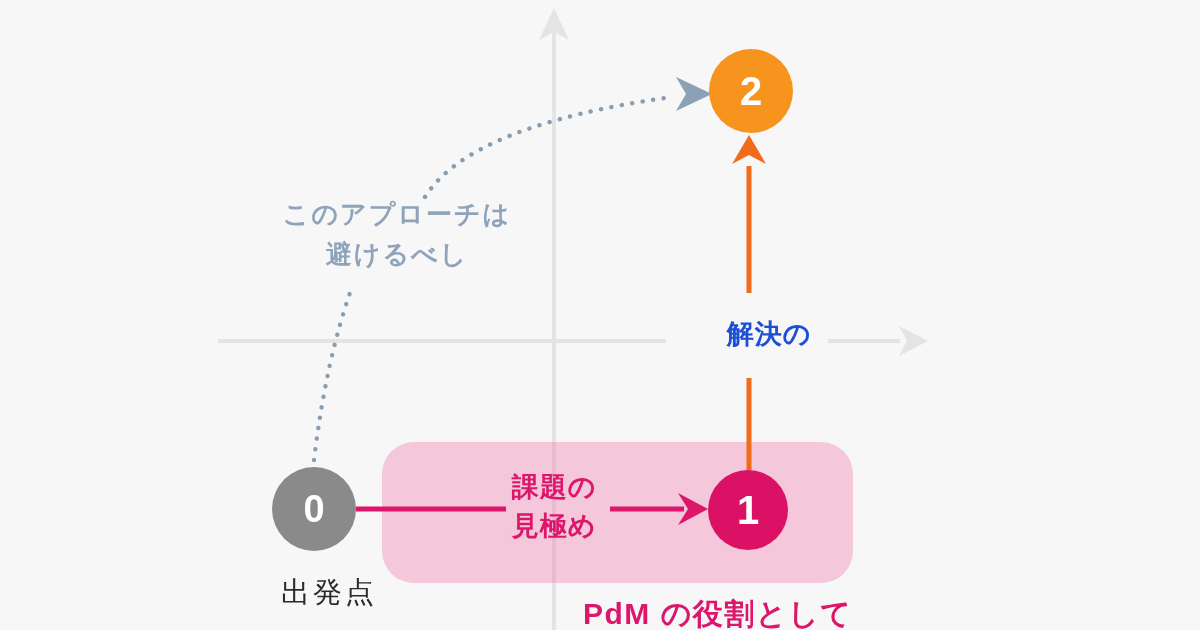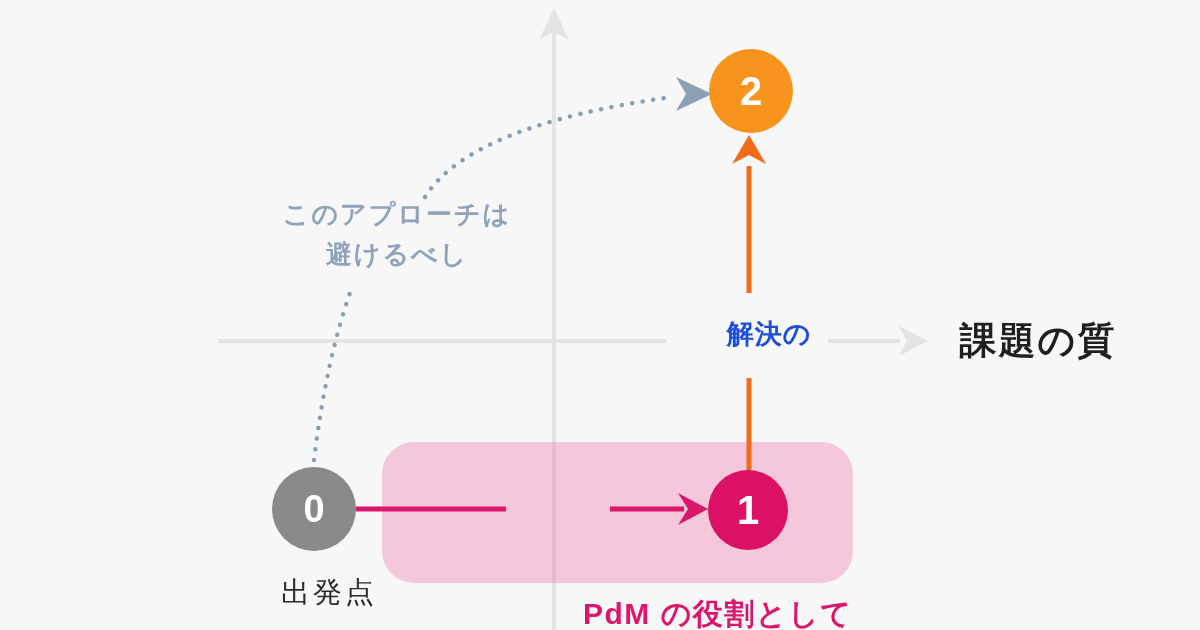--- a/index.html
+++ b/index.html
@@ -114,20 +114,23 @@
 
   <div class="lbl lbl-center avoid-label">
     <span>このアプローチは</span>
     <span class="line2">避けるべし</span>
   </div>
 
   <div class="lbl lbl-center solution-label">
     <span>解決の</span>
   </div>
 
+  <div class="lbl lbl-center problem-label">
+    <span>課題の</span>
+    <span class="line2">見極め</span>
+  </div>
 
-  <div class="lbl lbl-center x-axis-label">課題の質</div>
 
   <div class="lbl lbl-center start-caption">出発点</div>
 
   <div class="lbl pdm-label">PdM の役割として</div>
 
 </div>
 
 </body></html>

